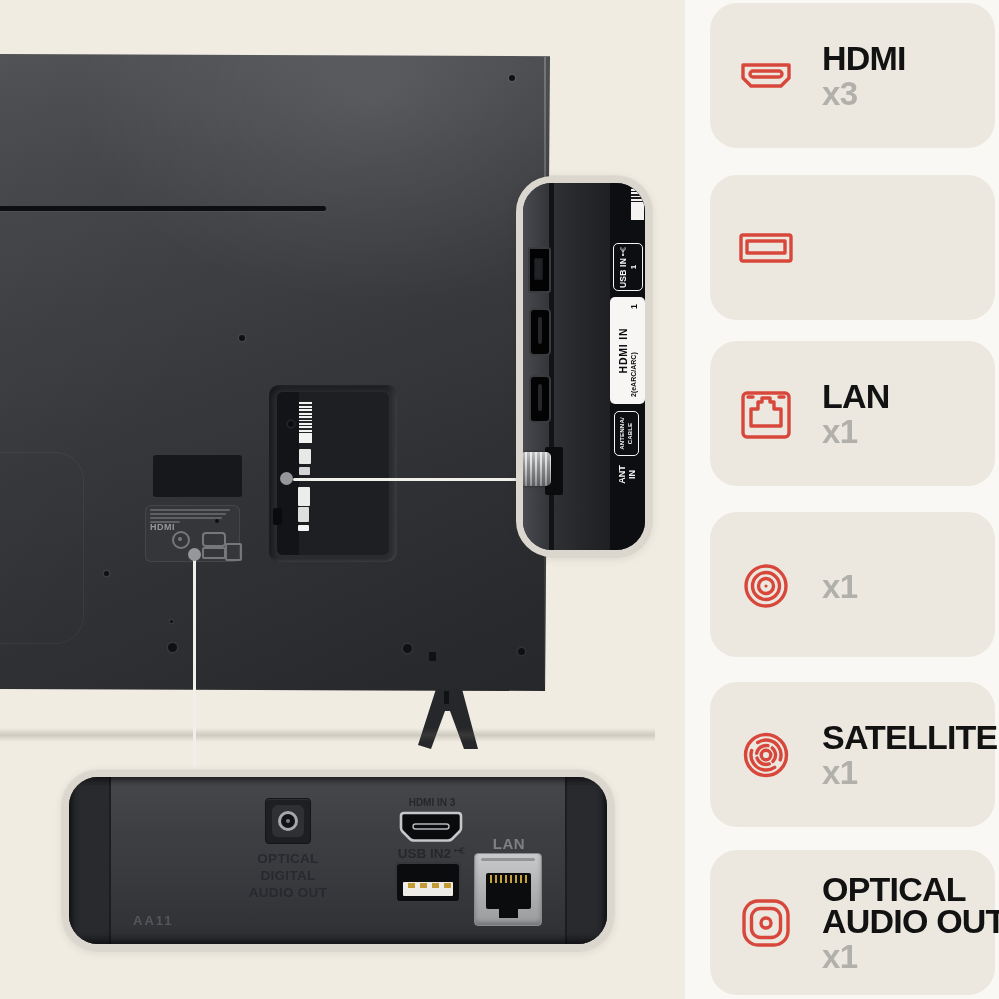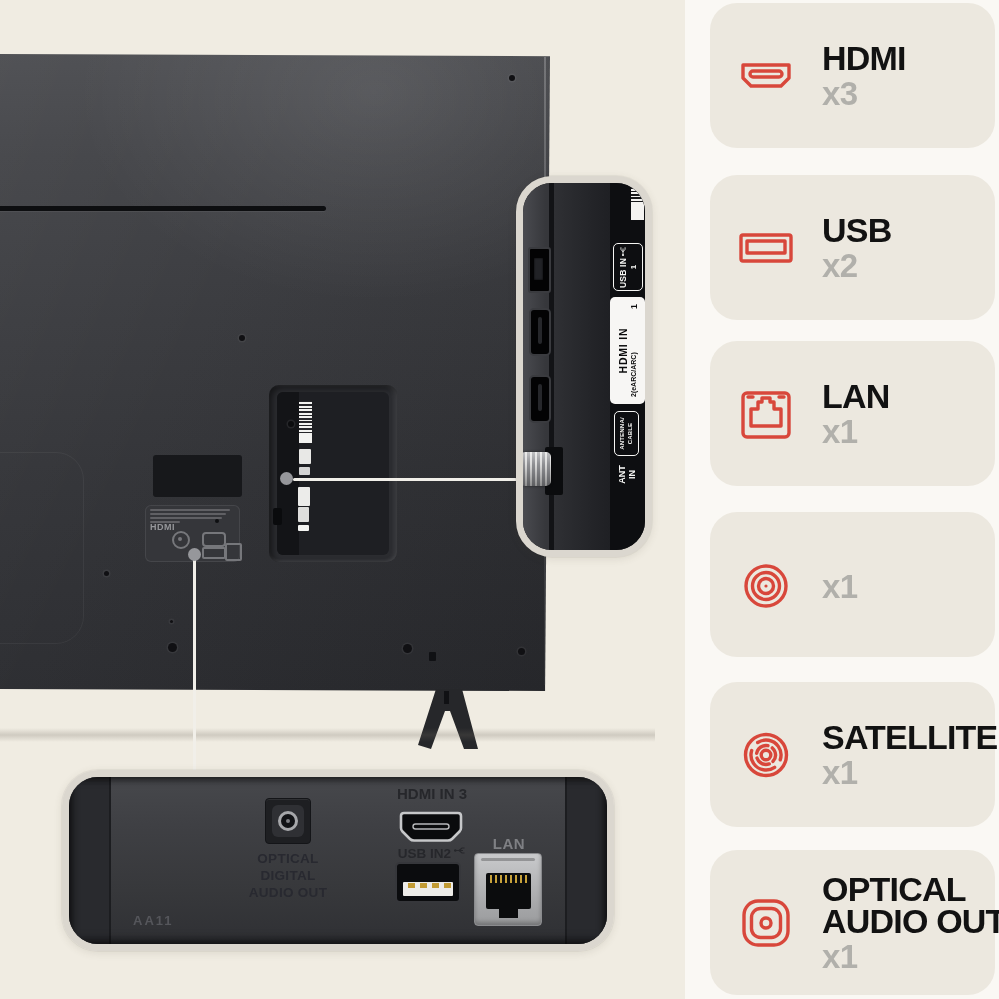--- a/index.html
+++ b/index.html
@@ -100,21 +100,21 @@
   .bi-left{left:0;top:0;width:40px;height:167px;background:#292A2E;border-right:2px solid #1C1D20;}
   .bi-right{left:496px;top:0;width:42px;height:167px;background:#292A2E;border-left:2px solid #1C1D20;}
   .bi-text{color:#282930;font-weight:bold;text-align:center;}
   .aa11{left:64px;top:136px;font-size:13px;font-weight:bold;color:#55565B;letter-spacing:2px;}
   .opt-port{left:196px;top:21px;width:46px;height:46px;background:#1E1F22;border-radius:4px;border:1px solid #141518;box-sizing:border-box;
     box-shadow:inset 0 1px 0 rgba(255,255,255,0.08);}
   .opt-in{position:absolute;left:6px;top:6px;width:32px;height:32px;background:#2F3034;border-radius:6px;}
   .opt-ring{position:absolute;left:6px;top:6px;width:14px;height:14px;border:3px solid #A6A7AA;border-radius:50%;background:#121316;}
   .opt-ring::after{content:"";position:absolute;left:5px;top:5px;width:4px;height:4px;border-radius:50%;background:#7E7F83;}
   .opt-label{left:163px;top:73px;width:112px;font-size:13.5px;line-height:17px;letter-spacing:.3px;}
-  .hdmi3-label{left:322px;top:8px;width:82px;font-size:15px;color:#26272B;}
+  .hdmi3-label{left:322px;top:20px;width:82px;font-size:10px;color:#26272B;}
   .usb2-label{left:318px;top:69px;width:90px;font-size:13.5px;color:#26272B;display:flex;justify-content:center;gap:3px;font-weight:bold;}
   .usb2-port{left:326px;top:85px;width:66px;height:41px;background:#0B0C0E;border:2px solid #36373B;border-radius:5px;box-sizing:border-box;}
   .usb2-tongue{position:absolute;left:6px;top:18px;width:50px;height:14px;background:#EDECE8;border-radius:1px;}
   .gold{position:absolute;top:1px;width:7px;height:5px;background:#C29B33;}
   .lan-label{left:420px;top:58px;width:40px;font-size:15px;color:#7F8084;letter-spacing:.5px;}
   .lan-port{left:405px;top:76px;width:68px;height:73px;border-radius:4px;border:1px solid #8A8B8E;box-sizing:border-box;
     background:linear-gradient(180deg,#C9CACC,#A7A8AA 70%,#9A9B9D);box-shadow:inset 0 -3px 4px rgba(0,0,0,0.25);}
   .lan-groove{position:absolute;left:6px;top:4px;width:54px;height:3px;background:rgba(0,0,0,0.25);border-radius:2px;}
   .lan-open{position:absolute;left:11px;top:19px;width:45px;height:36px;background:#0B0C0D;border-radius:2px;}
   .lan-pins{position:absolute;left:4px;top:2px;width:37px;height:8px;
@@ -311,24 +311,20 @@
   </div>
 </div>
 
 <div class="abs card" style="top:175px;">
   <svg class="icon" viewBox="0 0 64 64">
     <g class="ic">
         <rect x="7" y="19" width="50" height="26" rx="2"></rect>
         <rect x="13" y="25" width="38" height="12"></rect>
       </g>
   </svg>
-  <div class="txt">
-    <span class="title">USB</span>
-    <span class="count">x2</span>
-  </div>
 </div>
 
 <div class="abs card" style="top:341px;">
   <svg class="icon" viewBox="0 0 64 64">
     <g class="ic">
       <rect x="9" y="11" width="46" height="44" rx="4"></rect>
       <path d="M17 44 V27 H24 V20 H28 V16 H36 V20 H40 V27 H47 V44 Z"></path>
       <path d="M14 15 h5 M45 15 h5"></path>
     </g>
   </svg>

